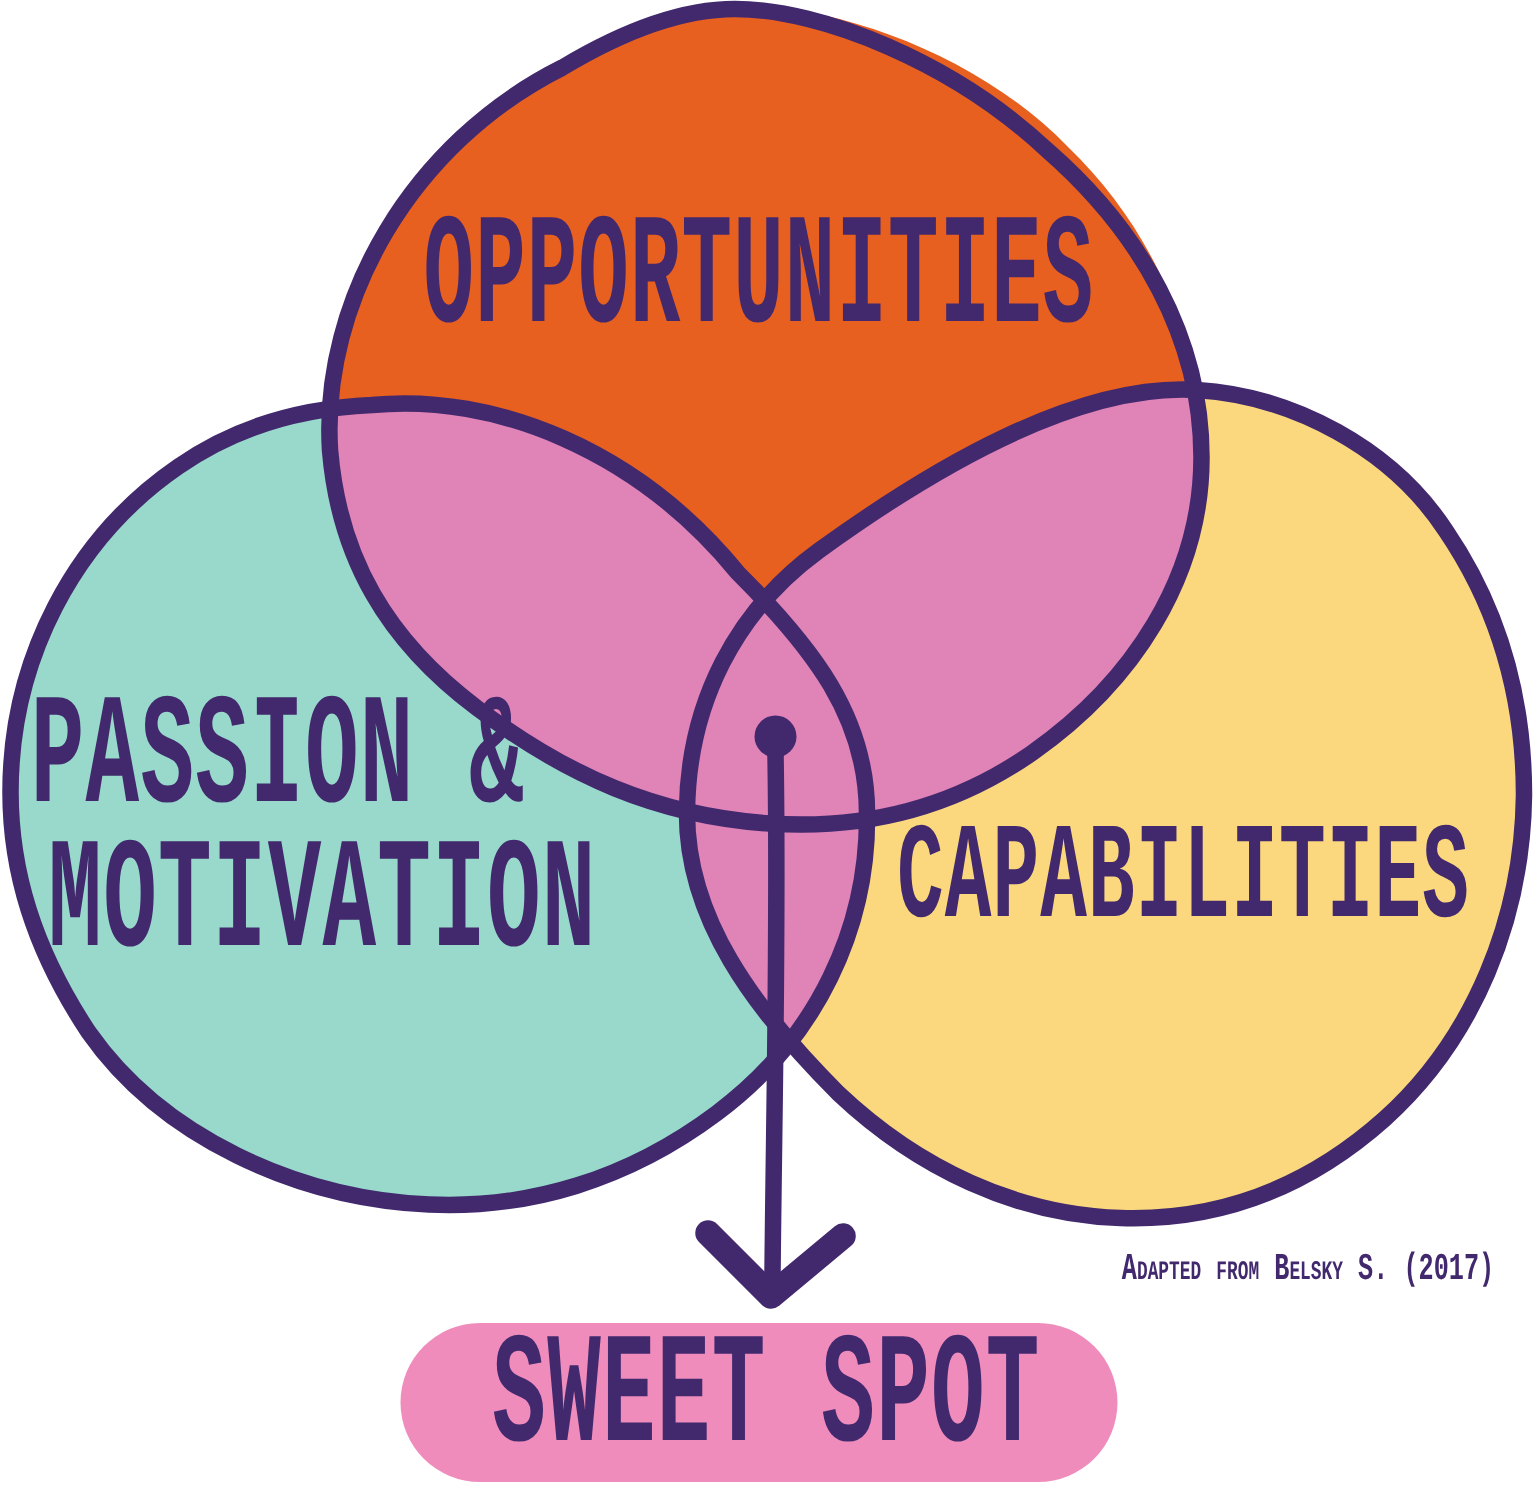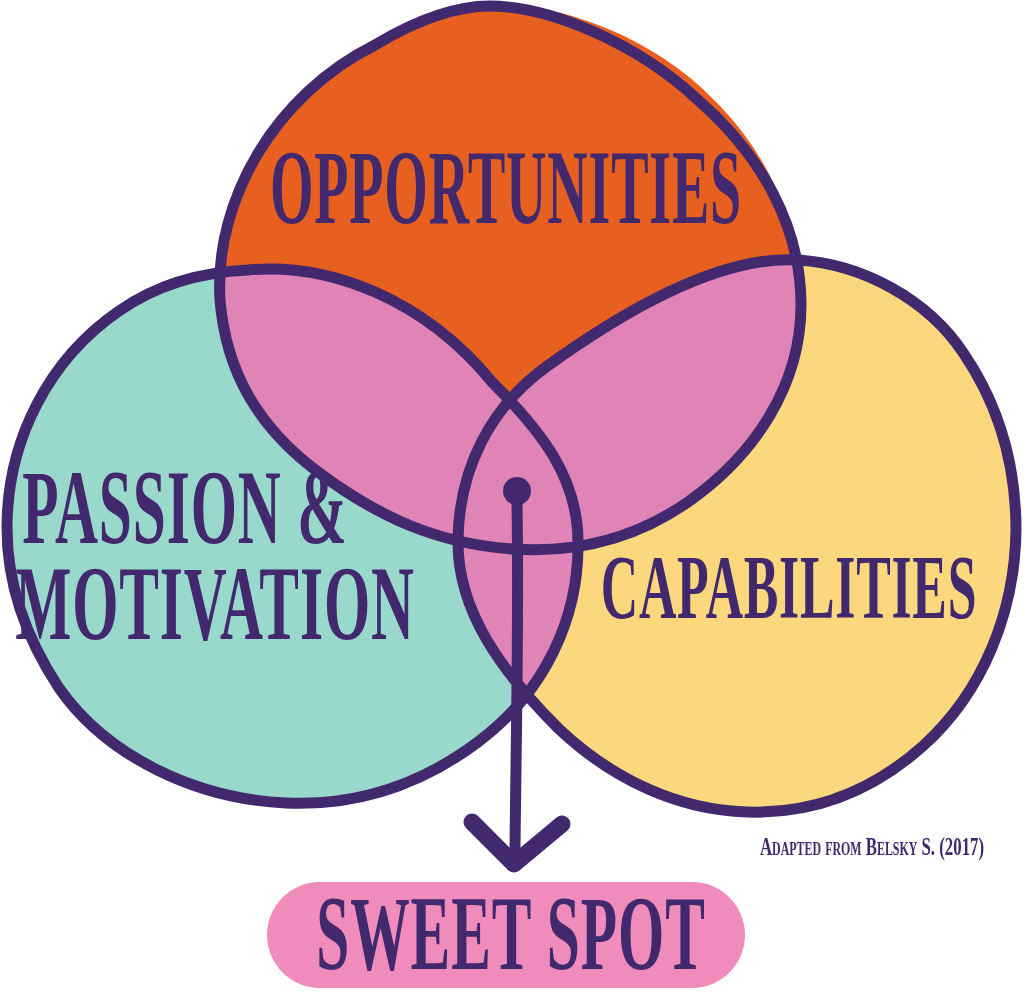--- a/index.html
+++ b/index.html
@@ -5,21 +5,21 @@
   html, body {
     margin: 0;
     padding: 0;
     background: #FFFFFF;
   }
   .stage {
     position: relative;
     width: 1024px;
     height: 998px;
     overflow: hidden;
-    font-family: Liberation Serif, serif;
+    font-family: Liberation Mono, monospace;
   }
   .stage svg {
     position: absolute;
     left: 0;
     top: 0;
   }
   .label {
     position: absolute;
     color: #42296E;
     font-weight: bold;

